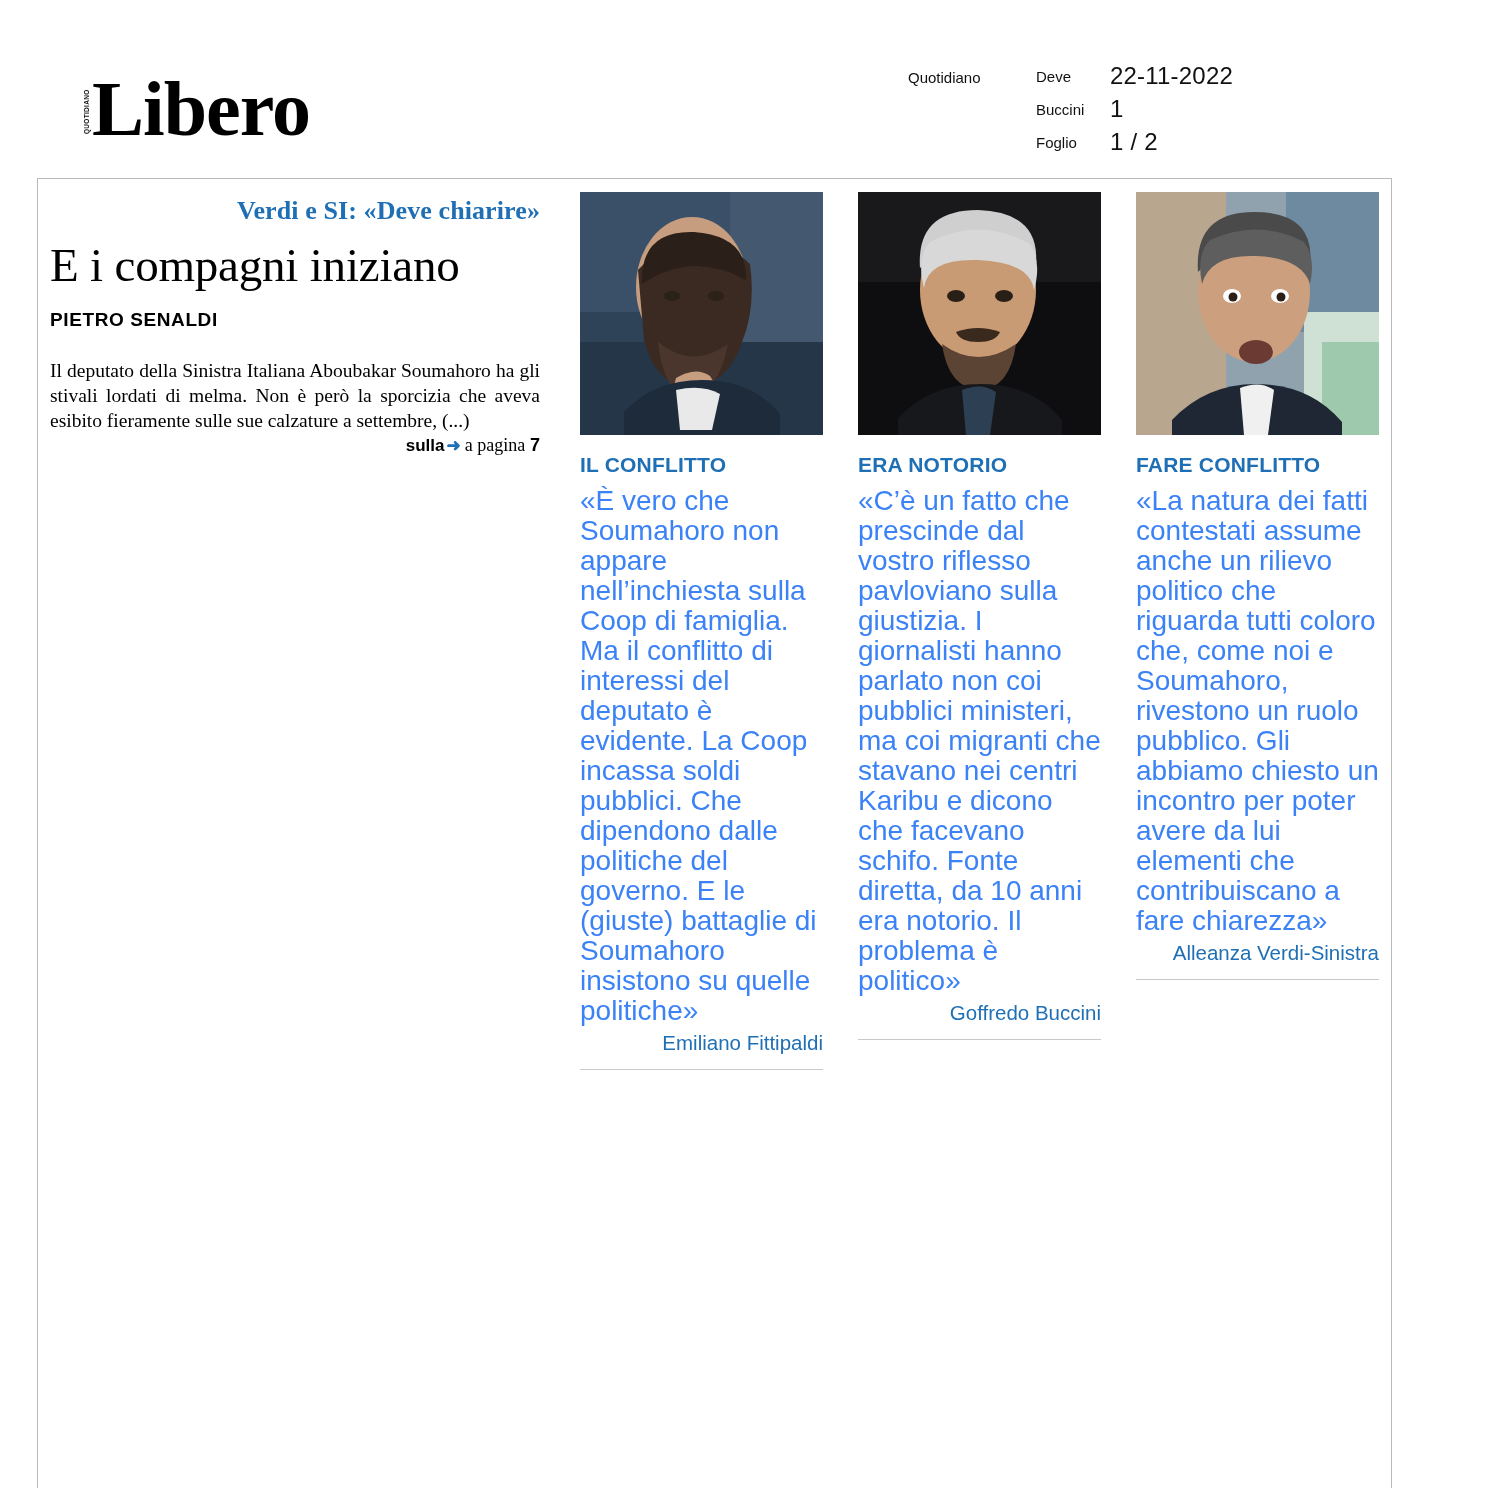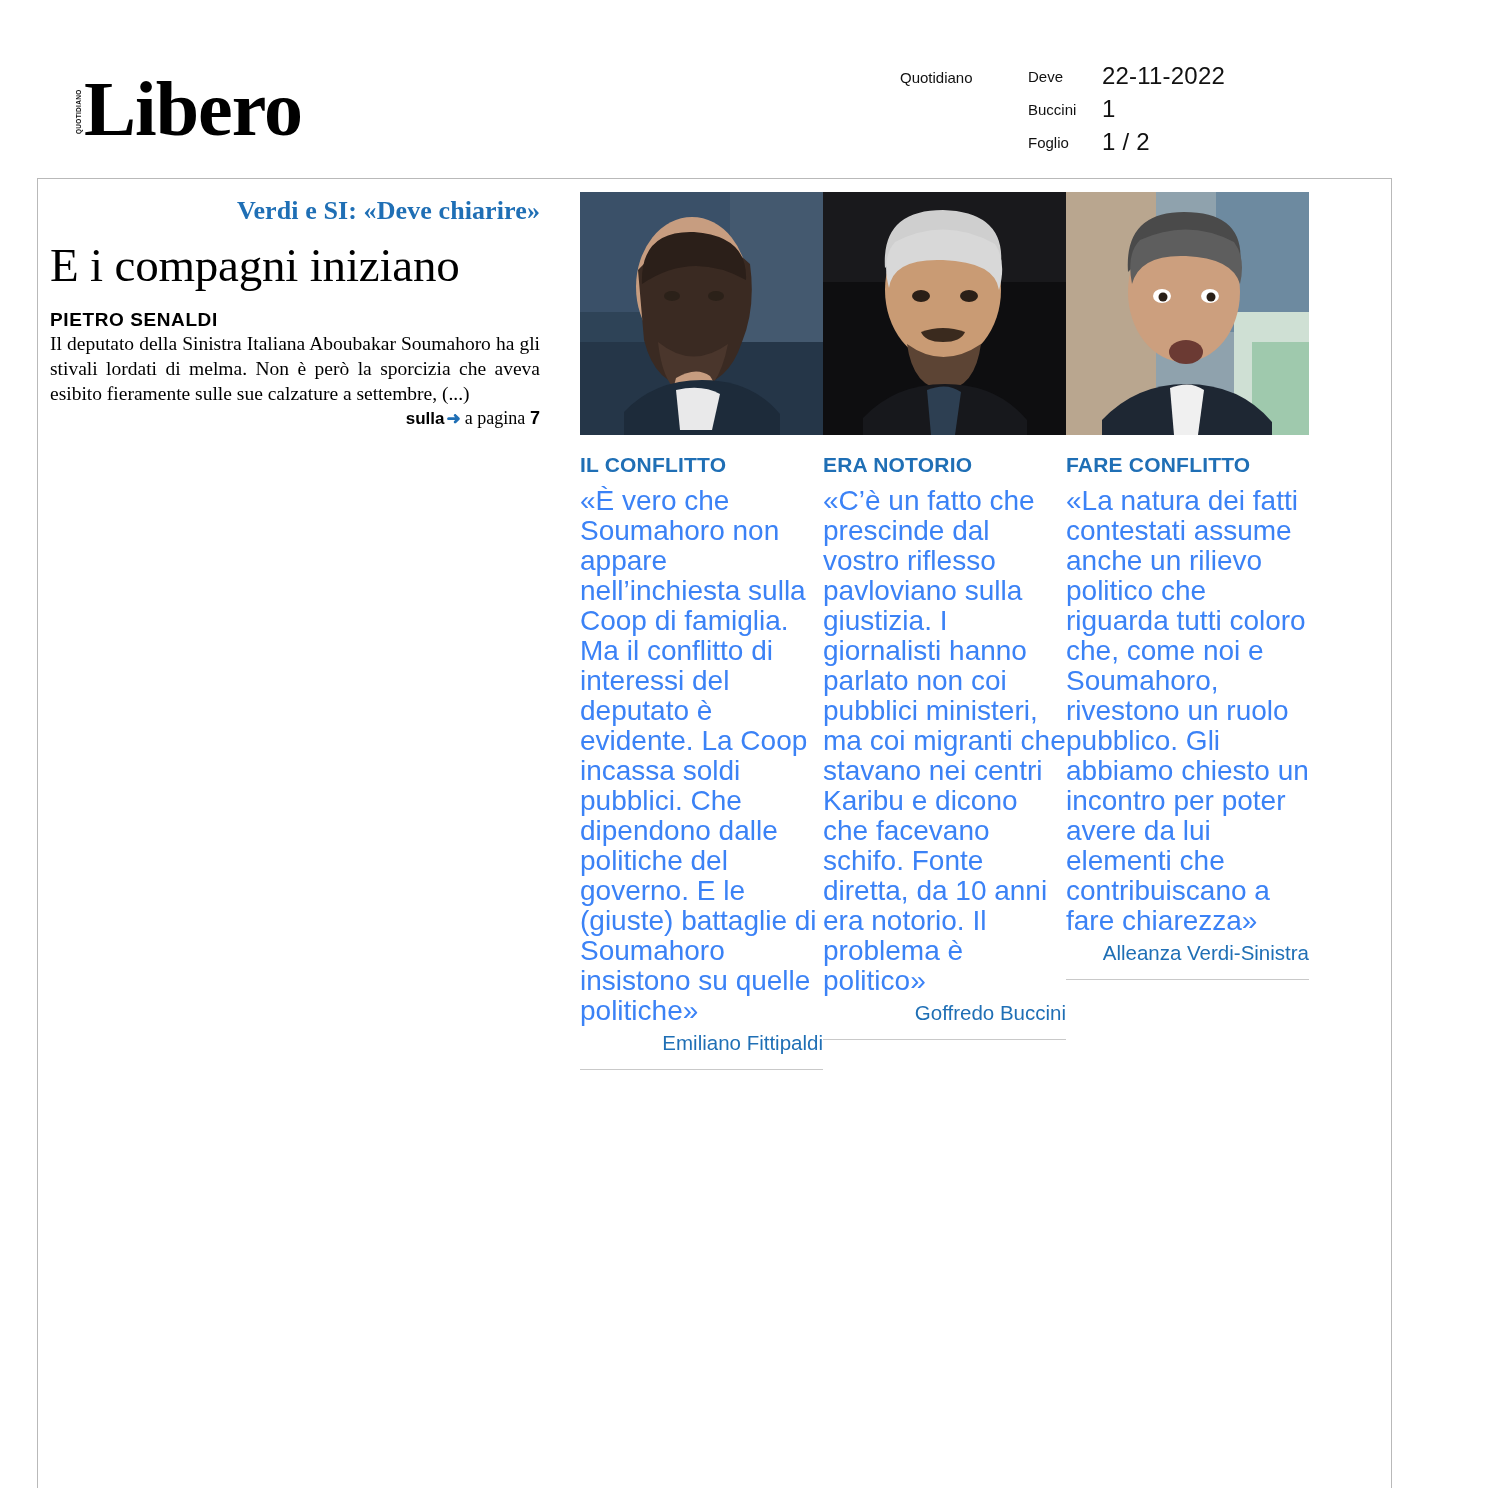--- a/index.html
+++ b/index.html
@@ -13,21 +13,21 @@
     font-family: "Liberation Sans", sans-serif;
     color: #000;
     position: relative;
     overflow: hidden;
   }
 
   
   .masthead {
     position: absolute;
     top: 0;
-    left: 0;
+    left: 8px;
     width: 1380px;
     height: 178px;
   }
   .logo-block {
     position: absolute;
     left: 75px;
     top: 78px;
     display: flex;
     align-items: flex-end;
   }
@@ -133,20 +133,21 @@
     font-size: 19px;
     letter-spacing: 0.6px;
     margin-top: 18px;
     color: #000;
   }
   .lede {
     font-family: "Liberation Serif", serif;
     font-size: 19.5px;
     line-height: 25px;
     text-align: justify;
+    margin-top: 27px;
     color: #000;
   }
   .segue {
     text-align: right;
     margin-top: 2px;
     font-family: "Liberation Sans", sans-serif;
     font-size: 17px;
     color: #000;
   }
   .segue b { font-weight: bold; }
@@ -165,20 +166,21 @@
     font-size: 18px;
   }
 
   
   .quotes {
     position: absolute;
     left: 580px;
     top: 192px;
     width: 800px;
     display: flex;
+    gap: 35px;
   }
   .qcol { width: 243px; }
 
   .photo {
     width: 243px;
     height: 243px;
     overflow: hidden;
     position: relative;
     background: #555;
   }

